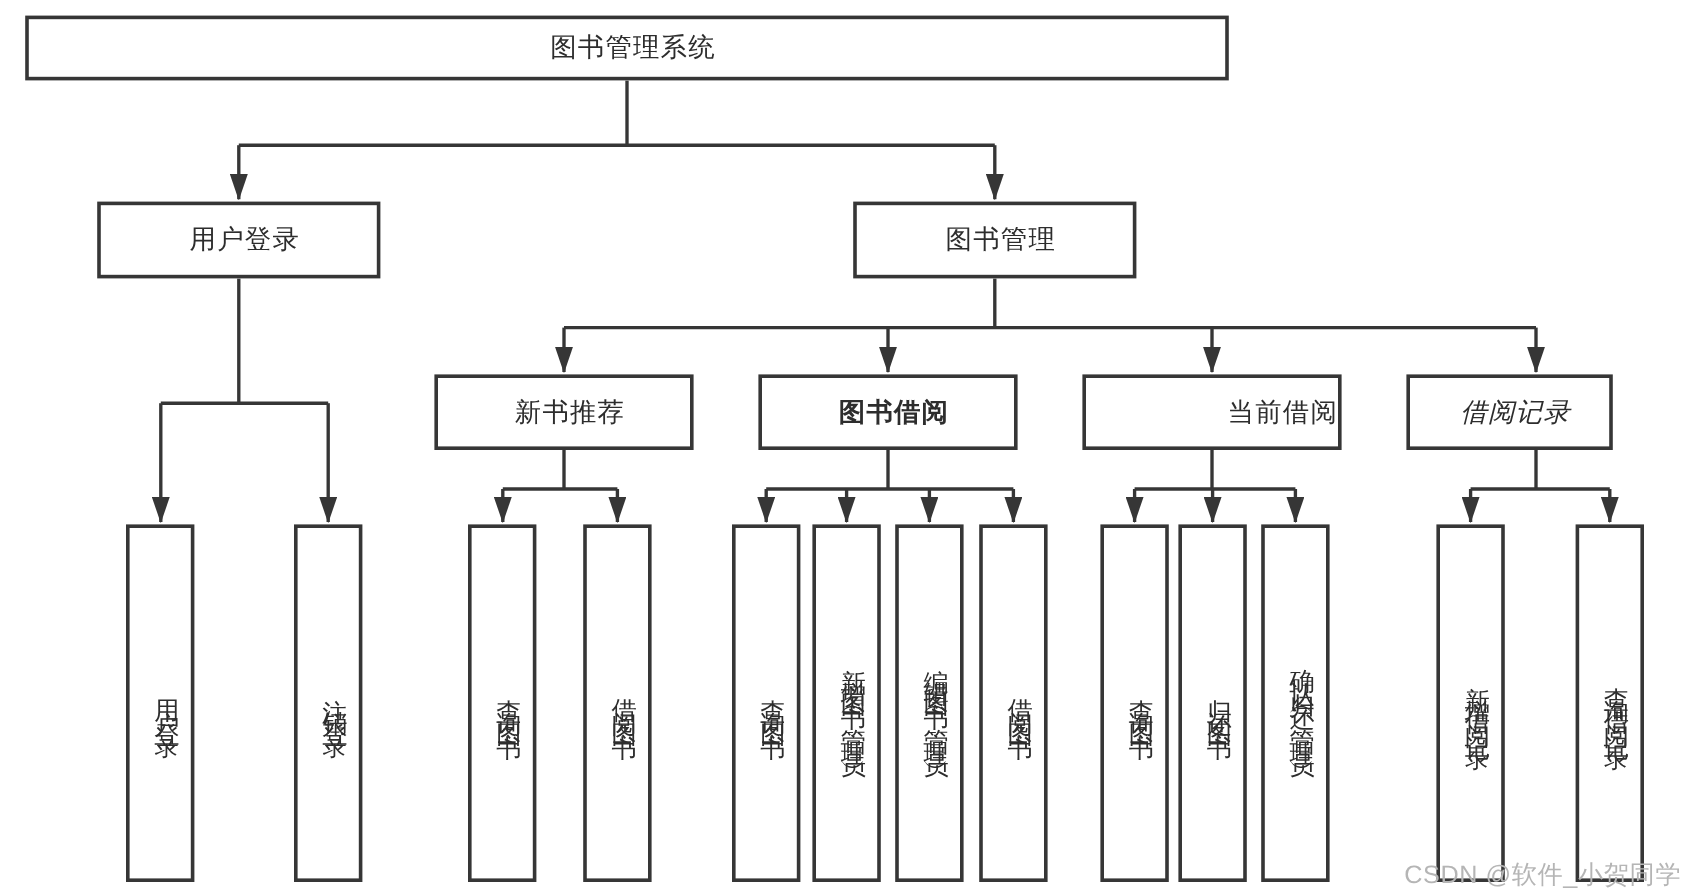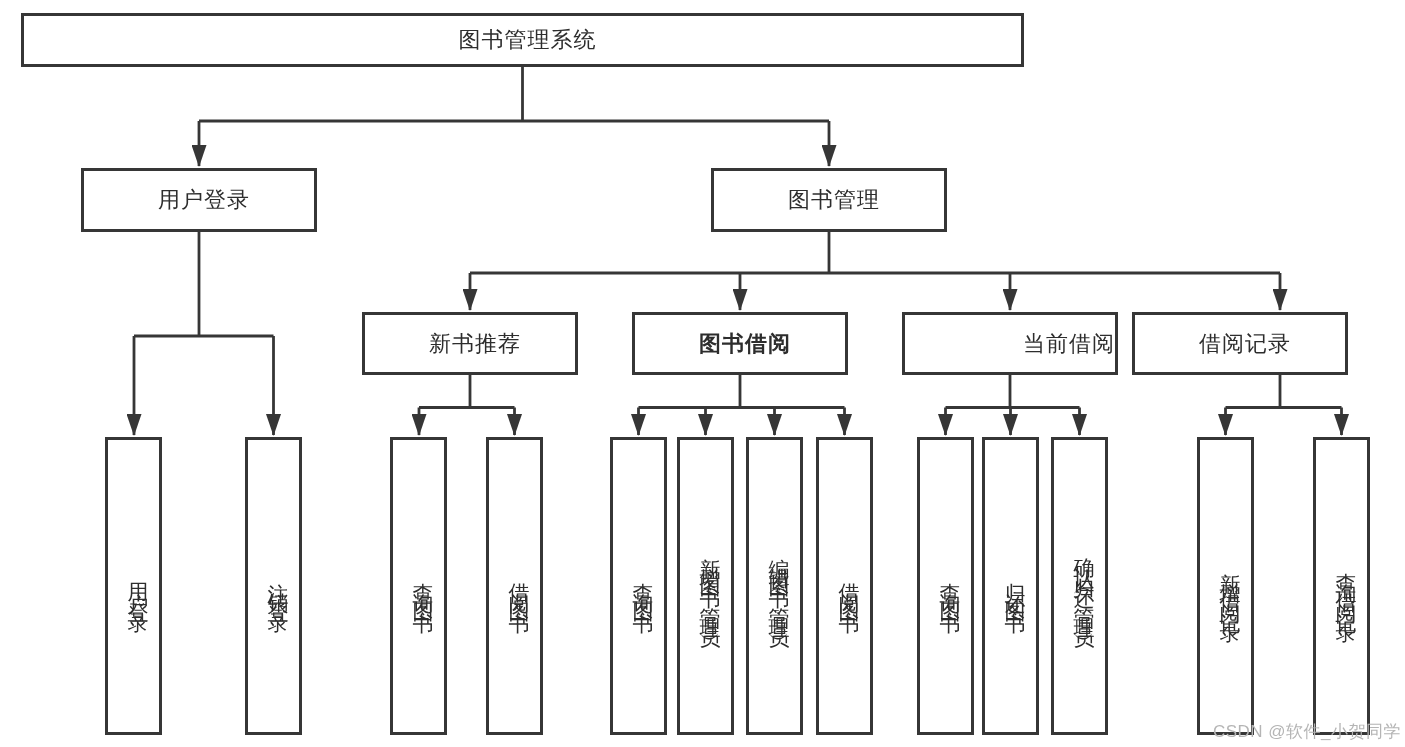--- a/index.html
+++ b/index.html
@@ -25,21 +25,21 @@
   }
   .hbox{font-size:22px;letter-spacing:1px;}
   .leaf{width:57px;top:437px;height:298px;}
   .leaf .vtext{
     writing-mode:vertical-rl;text-orientation:mixed;
     font-size:21px;letter-spacing:10px;line-height:1.1;
     max-height:292px;
   }
   .watermark{
     position:absolute;right:4px;bottom:4px;z-index:3;
-    font-size:17px;color:var(--watermark);letter-spacing:0.5px;white-space:nowrap;
+    font-size:21px;color:var(--watermark);letter-spacing:0.5px;white-space:nowrap;
   }
 </style>
 </head>
 <body>
 
 <div class="canvas">
 
   <svg class="wires" width="1405" height="747" viewBox="0 0 1405 747" aria-hidden="true">
     <defs>
       <marker id="arrowhead" viewBox="0 0 22 15" refX="21" refY="7.5" markerWidth="22" markerHeight="15" markerUnits="userSpaceOnUse" orient="auto">
@@ -101,21 +101,21 @@
 
   <div class="box hbox" style="left:711px;top:168px;width:236px;height:64px;">
     <span>图书管理</span>
   </div>
   <div class="box hbox" style="left:632px;top:312px;width:216px;height:63px;font-weight:bold;">
     <span>图书借阅</span>
   </div>
   <div class="box hbox" style="left:902px;top:312px;width:216px;height:63px;justify-content:flex-end;">
     <span>当前借阅</span>
   </div>
-  <div class="box hbox" style="left:1132px;top:312px;width:216px;height:63px;">
+  <div class="box hbox" style="left:1172px;top:312px;width:172px;height:63px;font-style:italic;">
     <span>借阅记录</span>
   </div>
 
   <div class="box leaf" style="left:105px;">
     <span class="vtext">用户登录</span>
   </div>
   <div class="box leaf" style="left:245px;">
     <span class="vtext">注销登录</span>
   </div>
 

